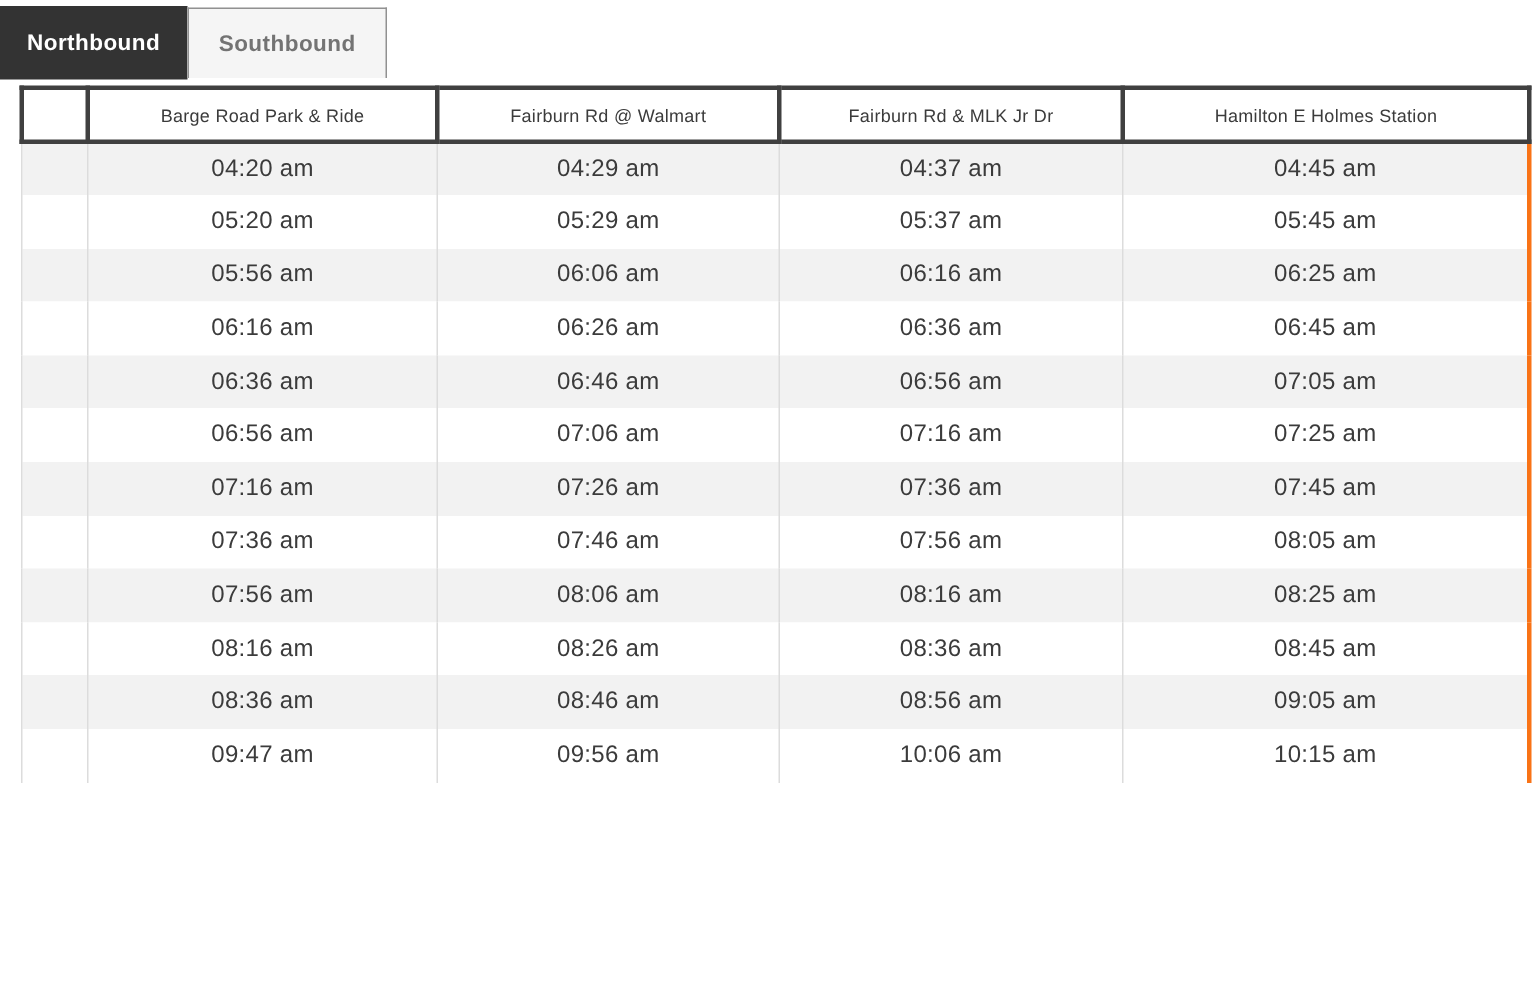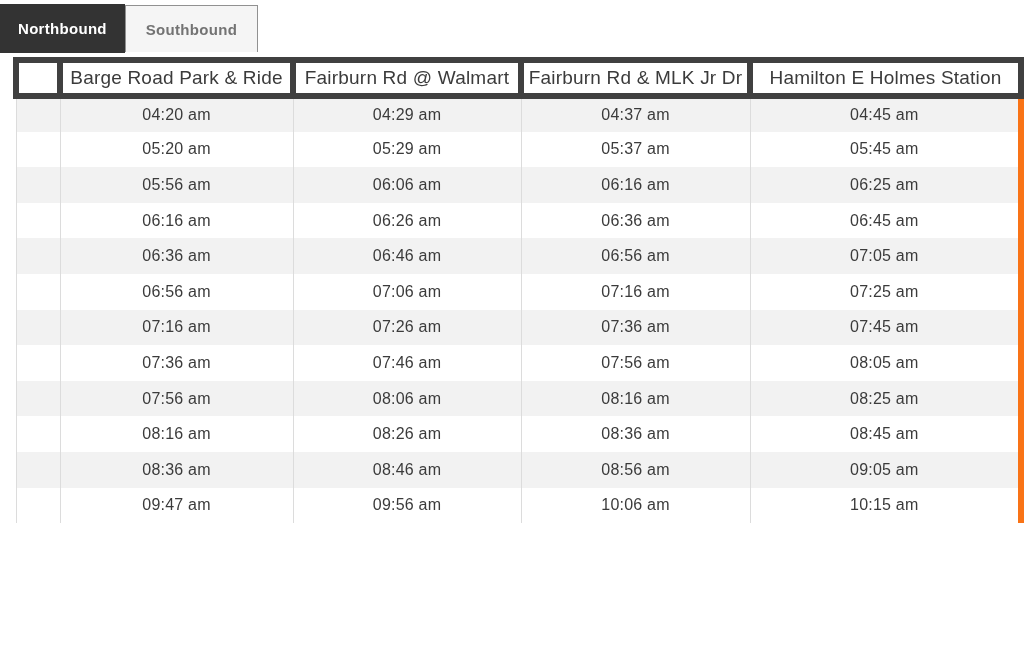--- a/index.html
+++ b/index.html
@@ -43,40 +43,40 @@
   }
   
   table.timetable {
     border-collapse: collapse;
     table-layout: fixed;
     width: 1005px;
     margin-left: 13px;
   }
   .timetable th {
     background: #ffffff;
-    border: 6px solid #404040;
+    border: 3px solid #404040;
     height: 36px;
-    font-size: 19px;
+    font-size: 12px;
     font-weight: normal;
     letter-spacing: 0.2px;
     text-align: center;
     color: #3b3b3b;
     overflow: hidden;
     white-space: nowrap;
   }
   .timetable td {
     height: 35.6px;
     font-size: 16px;
     letter-spacing: 0.2px;
     text-align: center;
     color: #3b3b3b;
     border-left: 1px solid #dcdcdc;
     white-space: nowrap;
   }
-  .timetable td:last-child { border-right: 6px solid #f97316; }
+  .timetable td:last-child { border-right: 3px solid #f97316; }
   .timetable tbody tr:nth-child(odd) td { background: #f2f2f2; }
   .timetable tbody tr:nth-child(even) td { background: #ffffff; }
 </style>
 </head>
 <body>
 
 <div class="tabbar">
   <div class="tab active">Northbound</div>
   <div class="tab inactive">Southbound</div>
 </div>

